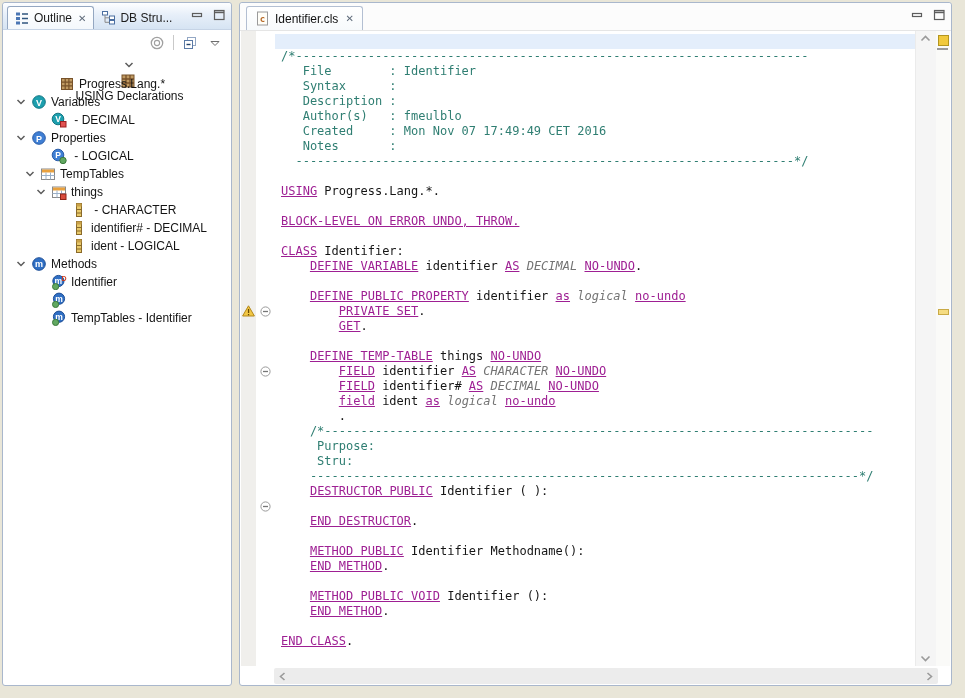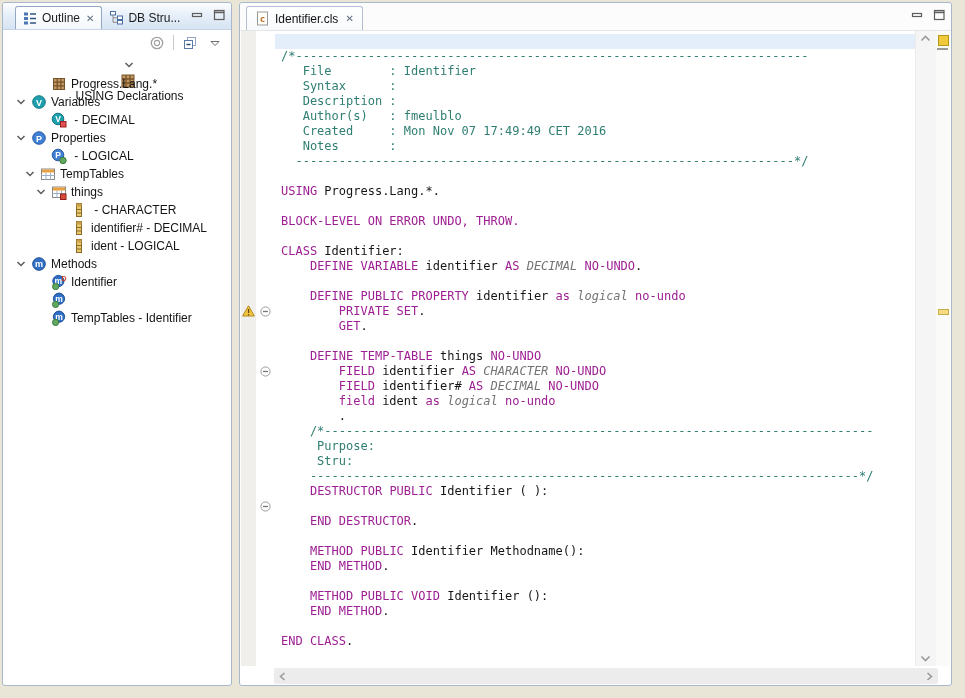--- a/index.html
+++ b/index.html
@@ -25,21 +25,21 @@
     display:flex; align-items:flex-end;
   }
   .view-tab {
     height:23px; display:flex; align-items:center; gap:4px;
     padding:0 7px; font-size:12px; color:#1c1c1c; box-sizing:border-box;
     cursor:default; white-space:nowrap;
   }
   .view-tab.selected {
     background:linear-gradient(#ffffff,#f4f8fc);
     border:1px solid #94a7c1; border-bottom:none;
-    border-radius:3px 3px 0 0; margin-left:12px;
+    border-radius:3px 3px 0 0; margin-left:4px;
   }
   .tab-close { font-size:10px; color:#5f6b7a; padding-left:2px; cursor:pointer; }
   .chrome-buttons { position:absolute; right:5px; top:6px; display:flex; gap:9px; }
   .chrome-btn { width:13px; height:12px; display:inline-flex; align-items:center; justify-content:center; cursor:pointer; }
 
   
   .outline-toolbar {
     height:25px; display:flex; justify-content:flex-end; align-items:center;
     gap:7px; padding-right:7px; background:#fff;
   }
@@ -70,21 +70,21 @@
   .editor-body { position:absolute; top:28px; left:1px; right:1px; bottom:19px; }
   .annotation-ruler { position:absolute; left:0; top:0; bottom:0; width:15px; background:#f0efec; }
   .fold-ruler { position:absolute; left:15px; top:0; bottom:0; width:19px; background:#ffffff; }
   .code-region { position:absolute; left:34px; right:34px; top:0; bottom:0; background:#fff; overflow:hidden; }
   .code-pad { position:relative; padding:3px 0 0 6px; }
   .current-line { position:absolute; left:0; right:0; top:3px; height:15px; background:#e4eefb; }
   .code-line {
     position:relative; height:15px; line-height:15px;
     font-family:"DejaVu Sans Mono", monospace; font-size:12px; white-space:pre;
   }
-  .tok-k { color:#9e1f93; }
+  .tok-k { color:#9e1f93;text-decoration:underline; }
   .tok-d { color:#737373;font-style:italic; }
   .tok-c { color:#2f7e72; }
   .tok-p { color:#161616; }
 
   .margin-warning { position:absolute; left:1px; width:13px; height:12px; }
   .fold-marker { position:absolute; left:4px; width:11px; height:11px; cursor:pointer; }
 
   .vscroll {
     position:absolute; right:14px; top:0; bottom:0; width:20px;
     background:#f5f5f5; border-left:1px solid #ebebeb;
@@ -176,21 +176,21 @@
           </svg>
         </span>
         <span class="tree-icon">
           <svg width="16" height="16">
             <rect x="2" y="2" width="12" height="12" fill="#c09a62" stroke="#77522a"></rect>
             <path d="M6 2V14M10 2V14M2 6H14M2 10H14" stroke="#77522a" stroke-width="1.3"></path>
           </svg>
         </span>
         <span class="tree-label">USING Declarations</span>
       </div>
-      <div class="tree-row" style="padding-left: 28px;">
+      <div class="tree-row" style="padding-left: 36px;">
         <span class="expander"></span>
         <span class="tree-icon">
           <svg width="16" height="16">
             <rect x="2.5" y="2.5" width="11" height="11" fill="#c09a62" stroke="#77522a"></rect>
             <path d="M6.2 2.5V13.5M9.9 2.5V13.5M2.5 6.2H13.5M2.5 9.9H13.5" stroke="#77522a" stroke-width="1.2"></path>
           </svg>
         </span>
         <span class="tree-label">Progress.Lang.*</span>
       </div>
       <div class="tree-row" style="padding-left: 8px;">

